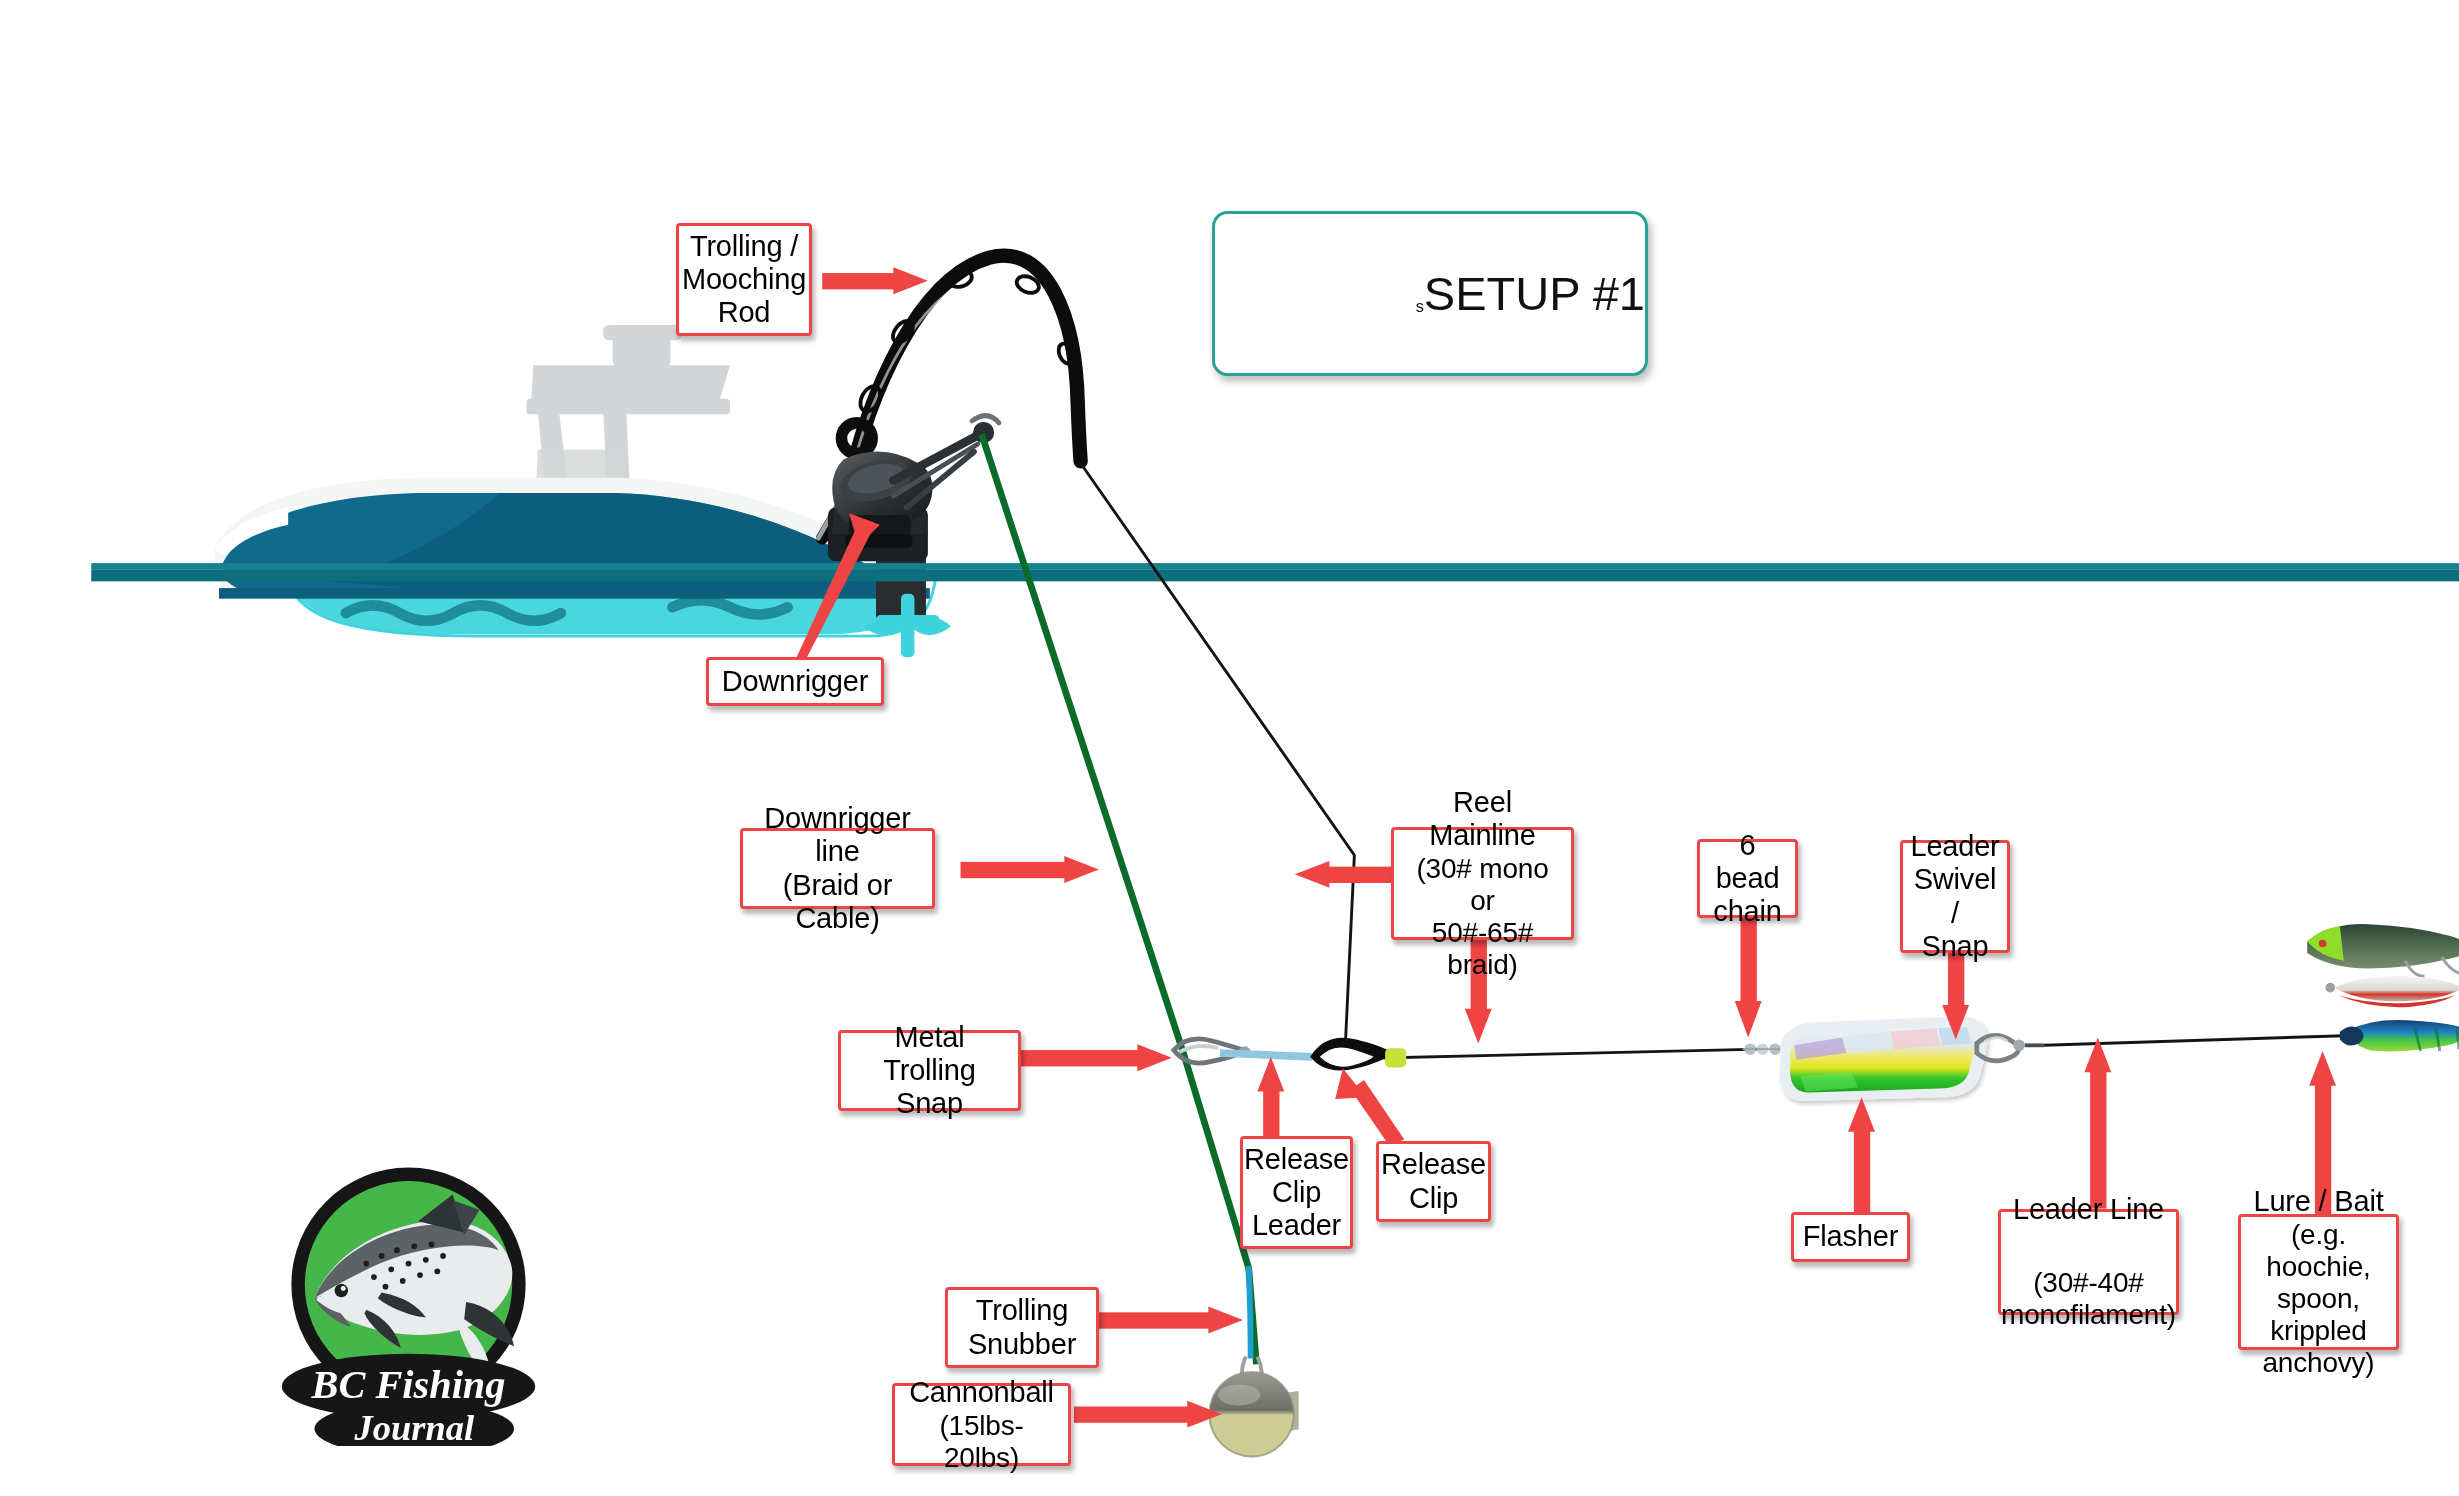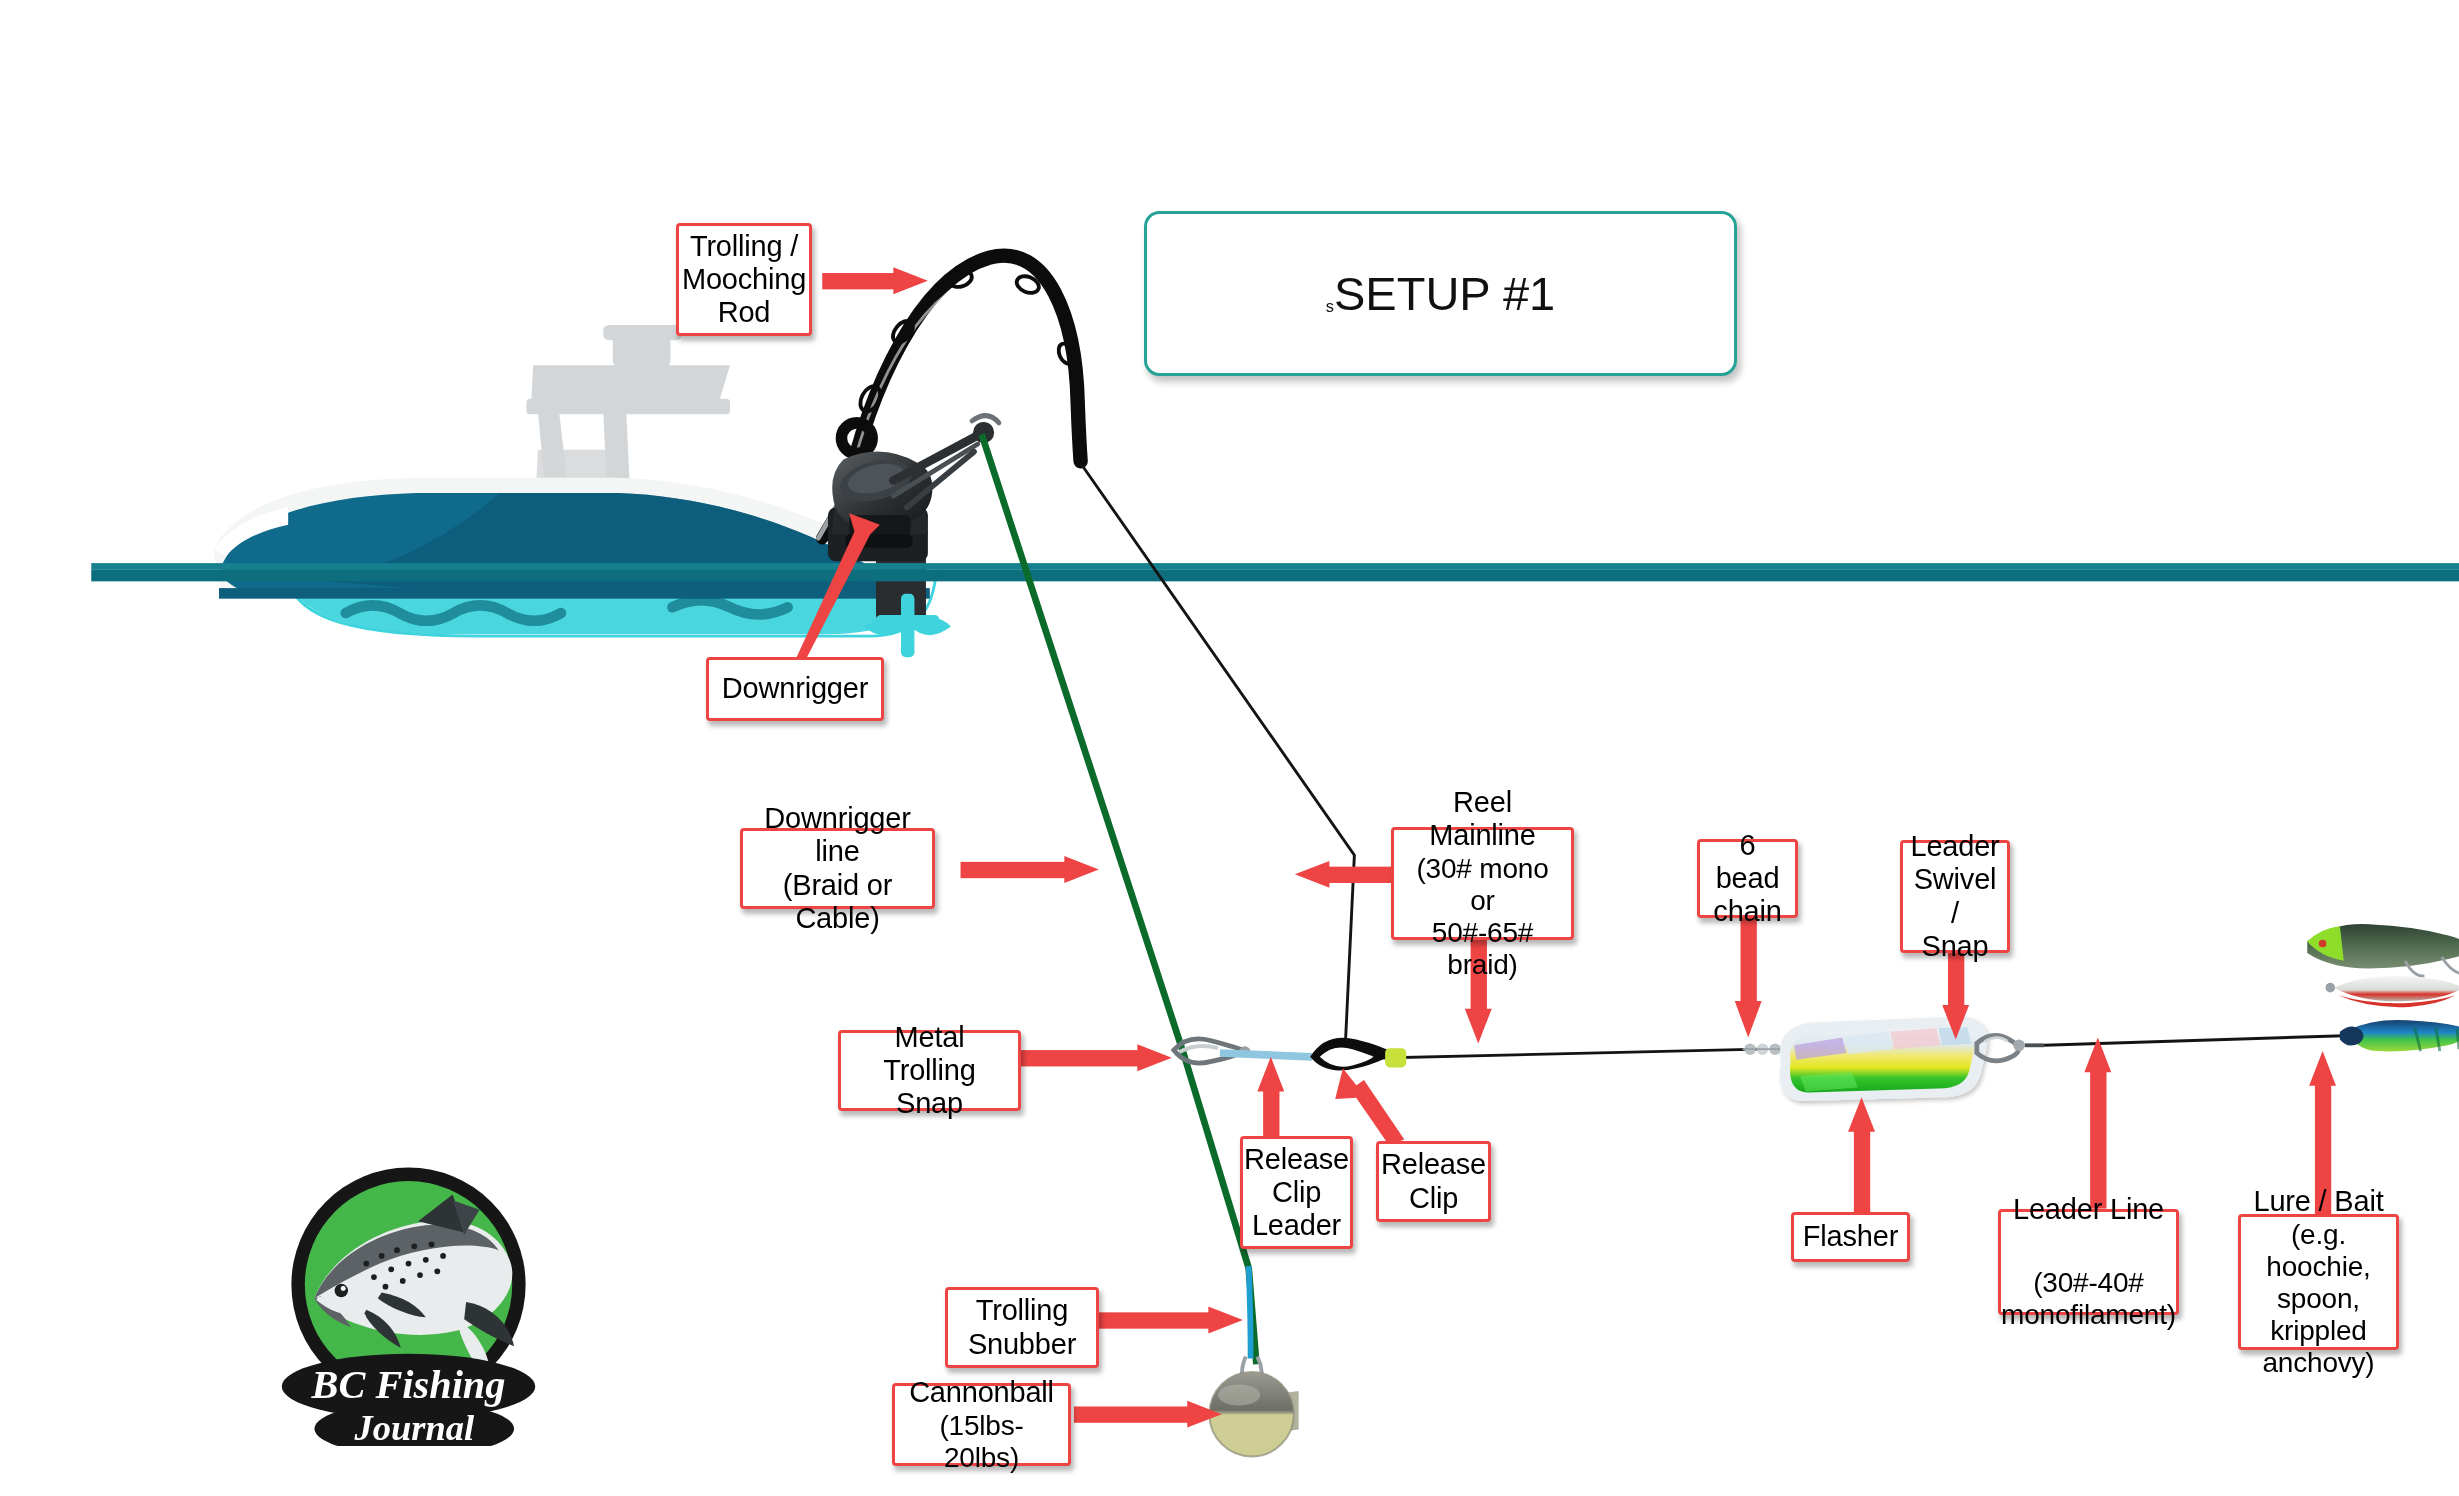--- a/index.html
+++ b/index.html
@@ -50,32 +50,32 @@
   .callout .t2 {
     font-size: 28px;
     white-space: pre-line;
     letter-spacing: -0.2px;
     margin-top: 1px;
   }
 
   
   #title-box {
     position: absolute;
-    left: 1144px;
+    left: 1212px;
     top: 211px;
-    width: 593px;
+    width: 436px;
     height: 165px;
     box-sizing: border-box;
     background: #ffffff;
     border: 3.8px solid #26a396;
     border-radius: 15.4px;
     box-shadow: 3.8px 5.8px 7.7px rgba(0,0,0,0.23);
     display: flex;
     flex-direction: column;
-    align-items: center;
+    align-items: flex-end;
     justify-content: center;
     z-index: 40;
   }
   #title-box .tline {
     font-size: 47px;
     color: #111111;
     line-height: 1.18;
     letter-spacing: 0px;
     white-space: nowrap;
   }
@@ -441,21 +441,21 @@
     <text x="140" y="250" text-anchor="middle" font-family="'Liberation Serif', serif" font-size="42" font-style="italic" font-weight="bold" fill="#ffffff">BC Fishing</text>
     <text x="146" y="294" text-anchor="middle" font-family="'Liberation Serif', serif" font-size="38" font-style="italic" font-weight="bold" fill="#ffffff">Journal</text>
   </svg>
 
   <div class="callout" style="left:676px; top:223px; width:136px; height:113px;">
     <div class="t1">Trolling /
 Mooching
 Rod</div>
   </div>
 
-  <div class="callout" style="left:706px; top:657px; width:178px; height:64px;">
+  <div class="callout" style="left:706px; top:657px; width:178px; height:49px;">
     <div class="t1">Downrigger</div>
   </div>
 
   <div class="callout" style="left:740px; top:828px; width:195px; height:81px;">
     <div class="t1">Downrigger line
 (Braid or Cable)</div>
   </div>
 
   <div class="callout" style="left:1391px; top:827px; width:183px; height:113px;">
     <div class="t1">Reel Mainline</div>

